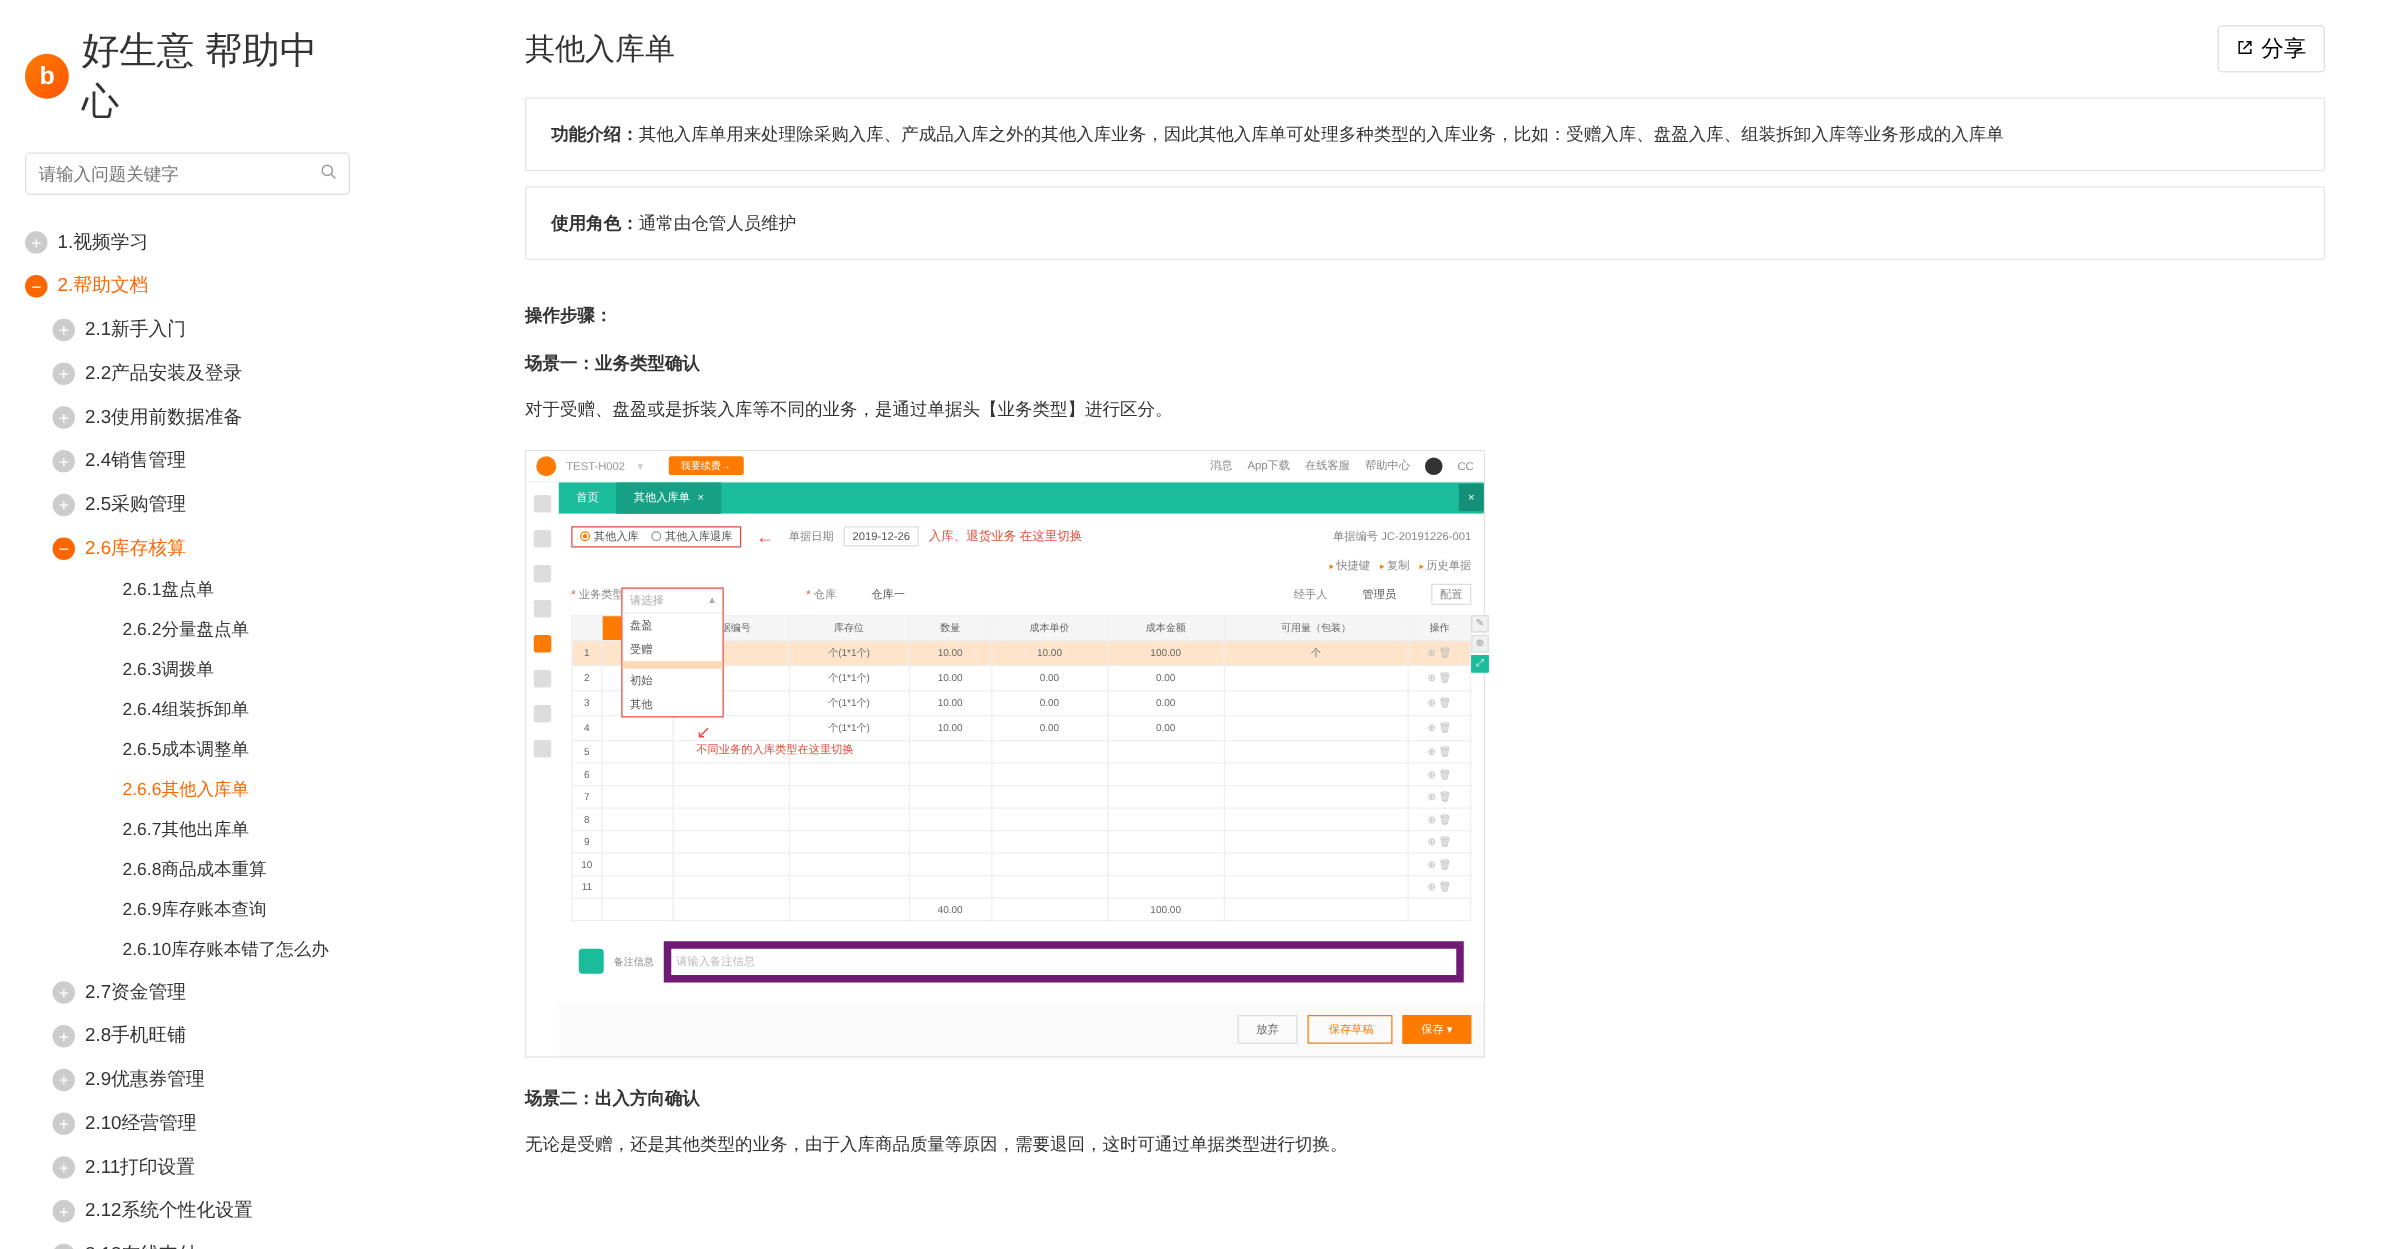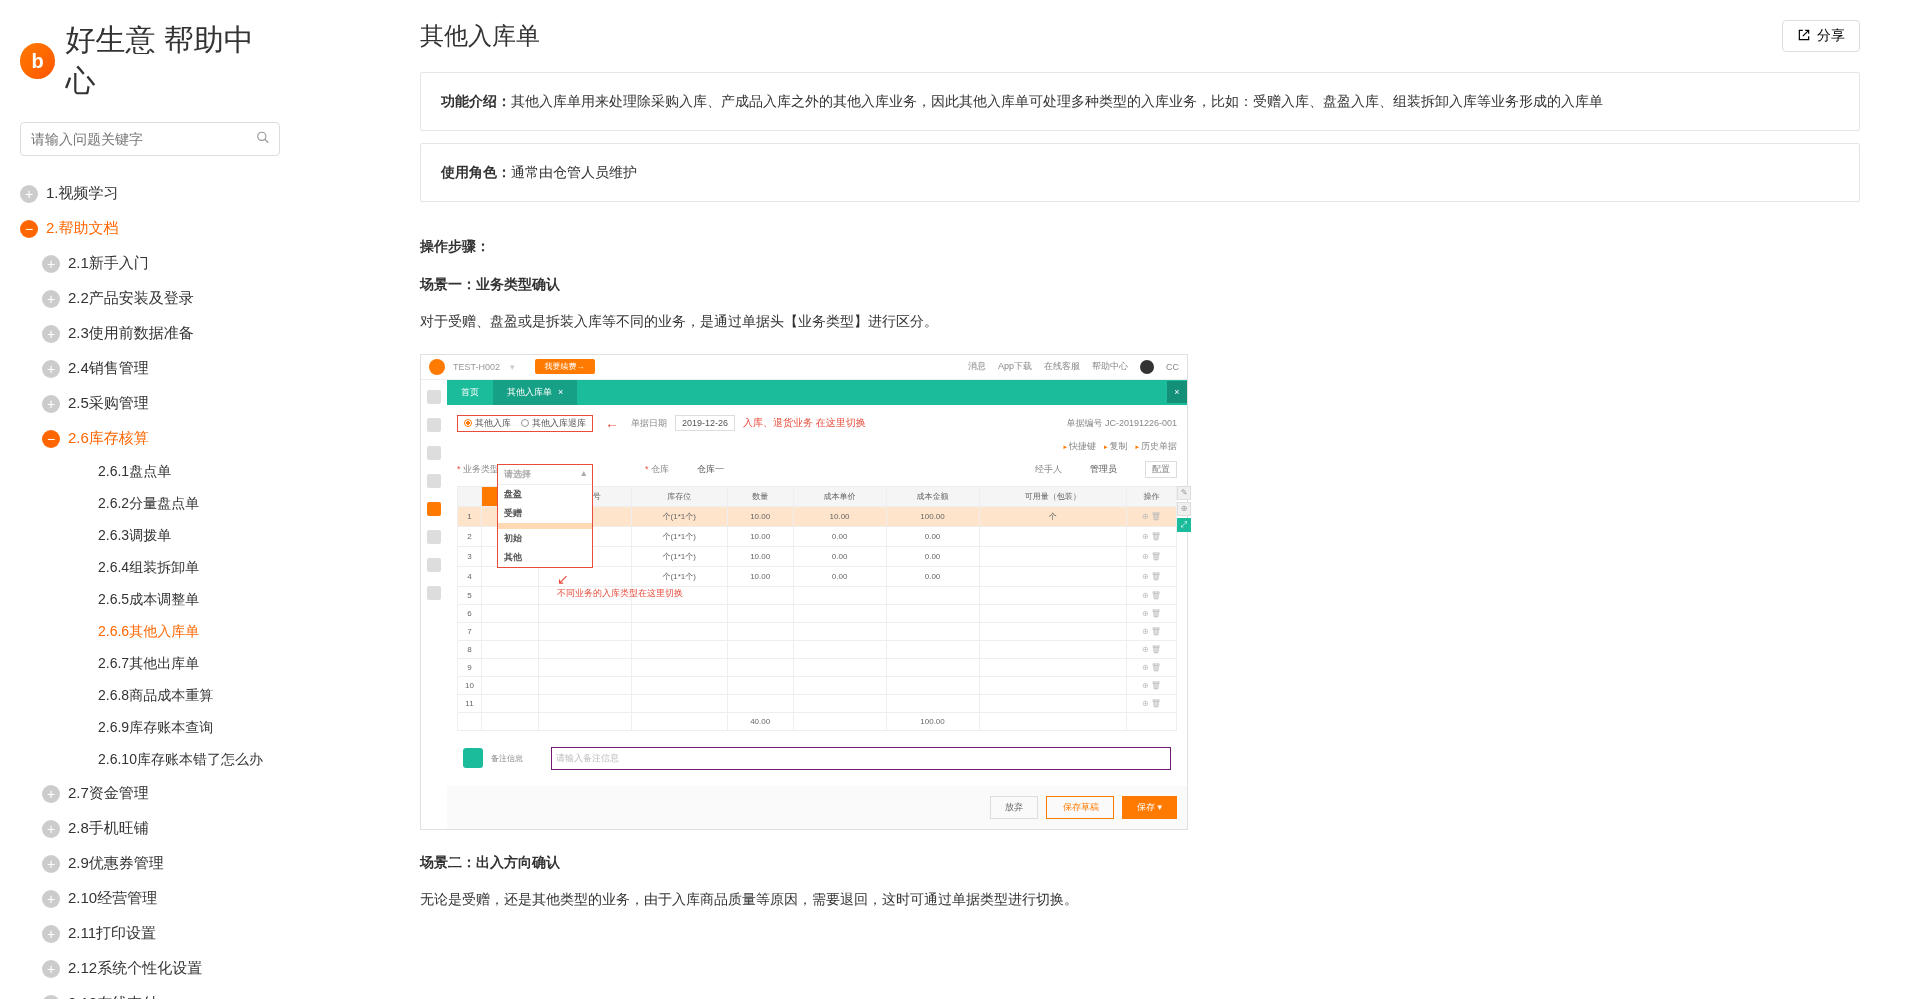--- a/index.html
+++ b/index.html
@@ -22,21 +22,21 @@
 .nav-item .toggle-icon { width: 18px; height: 18px; border-radius: 50%; background: #ccc; color: #fff; display: flex; align-items: center; justify-content: center; font-size: 14px; margin-right: 8px; line-height: 1; }
 .nav-item.active .toggle-icon.minus { background: #ff6600; }
 .nav-item .label { font-size: 15px; }
 .level2 { padding-left: 22px; }
 .level3 { padding-left: 56px; }
 .level3 .nav-item { padding: 7px 0; }
 .level3 .label { font-size: 14px; }
 
 .page-header { display: flex; justify-content: space-between; align-items: center; margin-bottom: 20px; }
 .page-title { font-size: 24px; font-weight: 500; }
-.share-btn { border: 1px solid #ddd; background: #fff; padding: 6px 14px; border-radius: 4px; cursor: pointer; font-size: 14px; display: flex; align-items: center; gap: 6px; }
+.share-btn { border: 1px solid #ddd; background: #fff; padding: 6px 14px; border-radius: 4px; cursor: pointer; font-size: 18px; display: flex; align-items: center; gap: 6px; }
 
 .info-box { border: 1px solid #e5e5e5; padding: 16px 20px; margin-bottom: 12px; font-size: 14px; line-height: 1.8; border-radius: 2px; }
 .info-box .bold { font-weight: 600; }
 
 .content-section { padding: 20px 0; }
 .content-section .bold { font-weight: 600; }
 .content-section p { margin-bottom: 12px; line-height: 1.8; }
 
 .screenshot-placeholder { width: 768px; border: 1px solid #e0e0e0; margin: 20px 0; background: #fafafa; }
 
@@ -71,42 +71,42 @@
 .ss-red-annot { color: #e74c3c; font-size: 10px; }
 .ss-arrow-left { color: #e74c3c; font-size: 14px; margin: 0 4px; }
 
 .ss-serial { margin-left: auto; color: #888; }
 .ss-toolbar { margin-left: auto; display: flex; gap: 8px; align-items: center; color: #888; }
 .ss-tool-item::before { content: "▸ "; color: #ff7a00; font-size: 7px; }
 
 .ss-field-row { display: flex; gap: 28px; align-items: center; margin-bottom: 8px; }
 .ss-label { color: #888; }
 .ss-req::before { content: "* "; color: #e74c3c; }
-.ss-dropdown { border: 1.5px solid #e74c3c; padding: 0; width: 96px; position: relative; background: #fff; z-index: 5; font-weight: bold; }
+.ss-dropdown { border: 1.5px solid #e74c3c; padding: 0; width: 82px; position: relative; background: #fff; z-index: 5; }
 .ss-dropdown-head { padding: 3px 6px; border-bottom: 1px solid #eee; color: #aaa; display: flex; justify-content: space-between; }
 .ss-dropdown-item { padding: 3px 6px; }
 .ss-dropdown-item.hover { background: #ffd9b3; }
 
 .ss-table-wrap { position: relative; }
 .ss-table { width: 100%; border-collapse: collapse; font-size: 8px; }
 .ss-table th { background: #f5f5f5; padding: 4px; font-weight: normal; color: #666; border: 1px solid #eee; }
 .ss-table th.orange { background: #ff7a00; color: #fff; }
 .ss-table td { padding: 4px; border: 1px solid #eee; color: #666; text-align: center; height: 18px; }
 .ss-table tr.hl td { background: #ffe4cc; }
 .ss-dropdown-overlay { position: absolute; left: 40px; top: -22px; }
 .ss-red-arrow2 { position: absolute; left: 100px; top: 85px; color: #e74c3c; font-size: 9px; }
 .ss-red-arrow2::before { content: "↙"; font-size: 14px; margin-right: 2px; display: block; }
 
 .ss-side-icons { position: absolute; right: -14px; top: 0; display: flex; flex-direction: column; gap: 2px; }
 .ss-side-icon { width: 14px; height: 14px; background: #f0f0f0; border: 1px solid #ddd; font-size: 8px; text-align: center; line-height: 12px; color: #999; }
 .ss-side-icon.active { background: #1abc9c; color: #fff; border-color: #1abc9c; }
 
 .ss-remark { display: flex; align-items: center; gap: 8px; margin-top: 10px; padding: 6px; }
 .ss-remark-icon { width: 20px; height: 20px; background: #1abc9c; border-radius: 3px; }
-.ss-remark-input { flex: 1; border: 1px solid #701a75; padding: 4px; color: #bbb; margin-left: 20px; }
+.ss-remark-input { flex: 1; border: 6px solid #701a75; padding: 4px; color: #bbb; }
 
 .ss-footer { display: flex; justify-content: flex-end; gap: 8px; padding: 10px; }
 .ss-btn { padding: 4px 14px; border: 1px solid #ddd; font-size: 9px; color: #666; }
 .ss-btn.outline { border-color: #ff7a00; color: #ff7a00; padding-left: 16px; }
 .ss-btn.primary { background: #ff7a00; color: #fff; border-color: #ff7a00; }
 .ss-btn.primary::after { content: " ▾"; }
 
 .ss-totals td { font-weight: 500; }
 </style>
 </head>

